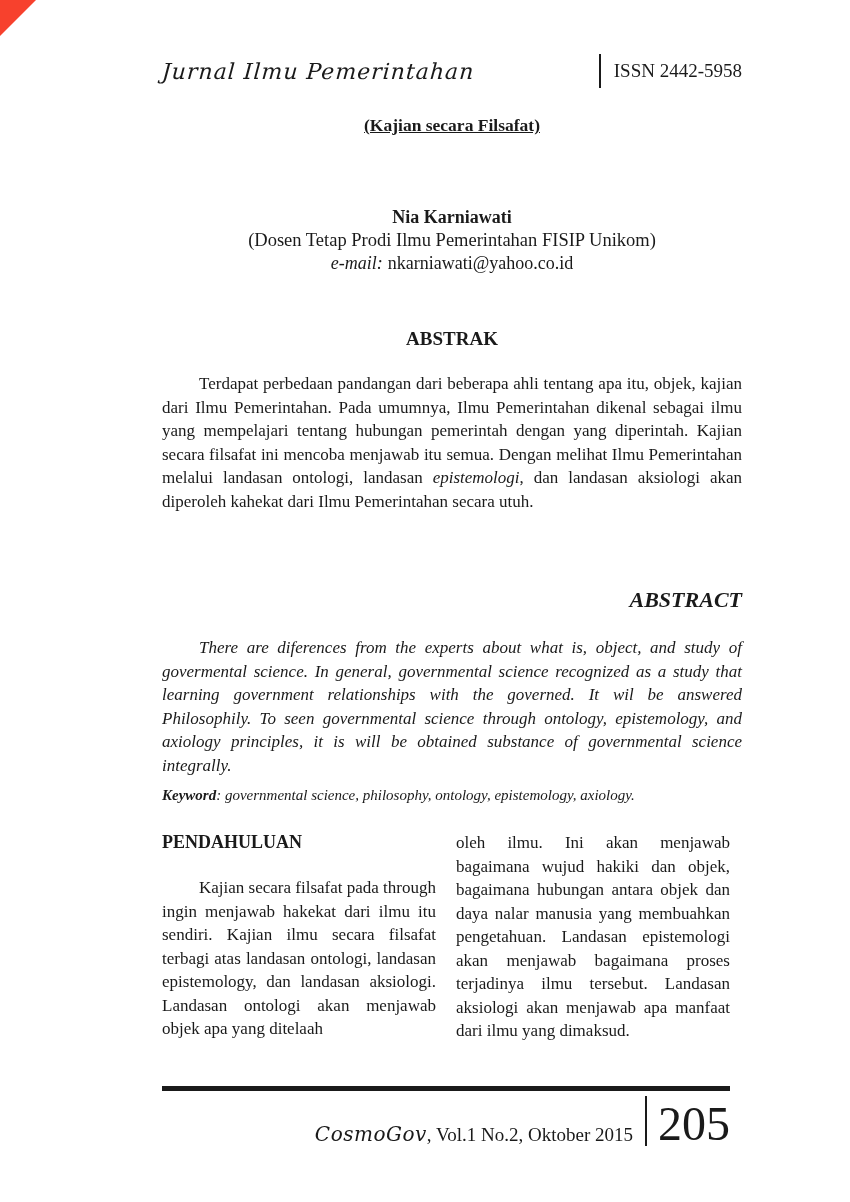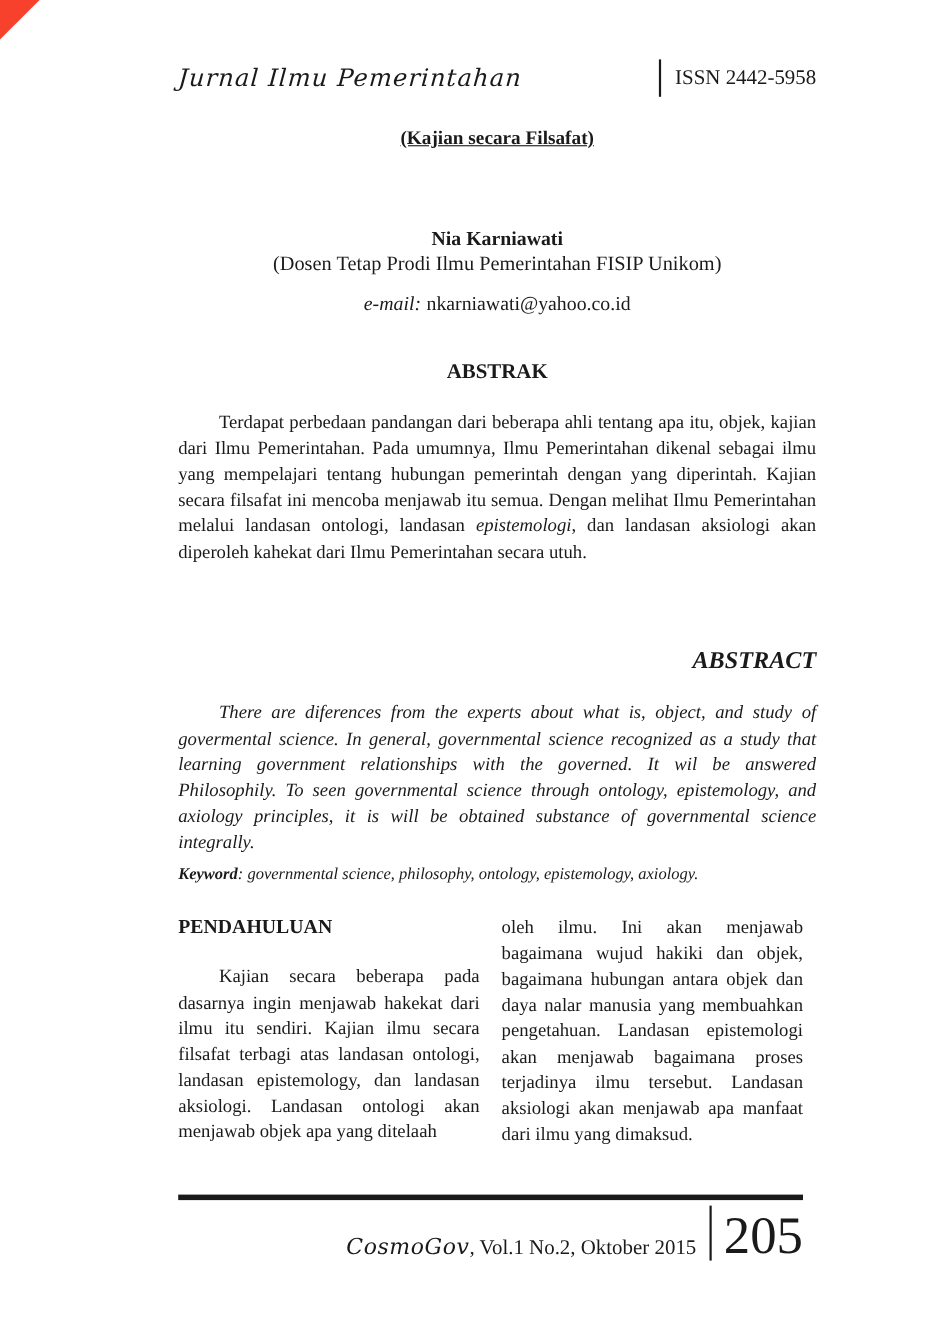--- a/index.html
+++ b/index.html
@@ -39,21 +39,21 @@
     font-family:"Liberation Sans", sans-serif;
     font-weight:bold;font-size:23px;line-height:27px;letter-spacing:-0.3px;
     display:block;
   }
   .title-sub{font-weight:bold;font-size:17.5px;line-height:23px;display:block;margin-top:2px;text-decoration:underline;}
 
   
   .b-author{top:206px;text-align:center;}
   .author-name{display:block;font-weight:bold;font-size:18px;line-height:22px;}
   .author-affil{display:block;font-size:18.5px;line-height:24px;}
-  .author-email{display:block;font-size:18px;line-height:23px;margin-top:13px;}
+  .author-email{display:block;font-size:18px;line-height:23px;margin-top:0;}
   .email-label{font-style:italic;margin-right:5px;}
 
   
   .b-abstrak-h{top:328px;text-align:center;font-weight:bold;font-size:19px;}
   .para{font-size:17px;line-height:23.5px;text-align:justify;margin:0;}
   .indent{text-indent:37px;}
   .b-abstrak-p{top:372px;}
   .em{font-style:italic;}
   .b-katakunci{top:531px;font-size:17.5px;line-height:23px;}
   .bold{font-weight:bold;}
@@ -115,21 +115,21 @@
 
   <div class="abs b-abstract-p">
     <p class="para indent">There are diferences from the experts about what is, object, and study of govermental science. In general, governmental science recognized as a study that learning government relationships with the governed. It wil be answered Philosophily. To seen governmental science through ontology, epistemology, and axiology principles, it is will be obtained substance of governmental science integrally.</p>
   </div>
 
   <div class="abs b-keyword"><span class="bold">Keyword</span><span>: governmental science, philosophy, ontology, epistemology, axiology.</span></div>
 
   <div class="abs b-columns">
     <div class="col col-left">
       <h2 class="section-heading">PENDAHULUAN</h2>
-      <p class="para indent">Kajian secara beberapa pada dasarnya ingin menjawab hakekat dari ilmu itu sendiri. Kajian ilmu secara filsafat terbagi atas landasan ontologi, landasan epistemology, dan landasan aksiologi. Landasan ontologi akan menjawab objek apa yang ditelaah</p>
+      <p class="para indent">Kajian secara filsafat pada through ingin menjawab hakekat dari ilmu itu sendiri. Kajian ilmu secara filsafat terbagi atas landasan ontologi, landasan epistemology, dan landasan aksiologi. Landasan ontologi akan menjawab objek apa yang ditelaah</p>
     </div>
     <div class="col col-right">
       <p class="para">oleh ilmu. Ini akan menjawab bagaimana wujud hakiki dan objek, bagaimana hubungan antara objek dan daya nalar manusia yang membuahkan pengetahuan. Landasan epistemologi akan menjawab bagaimana proses terjadinya ilmu tersebut. Landasan aksiologi akan menjawab apa manfaat dari ilmu yang dimaksud.</p>
     </div>
   </div>
 
   <div class="abs b-footer">
     <div class="rule"></div>
     <div class="footer-row">
       <span class="footer-citation"><span class="script footer-journal">CosmoGov</span><span>, Vol.1 No.2, Oktober 2015</span></span>

